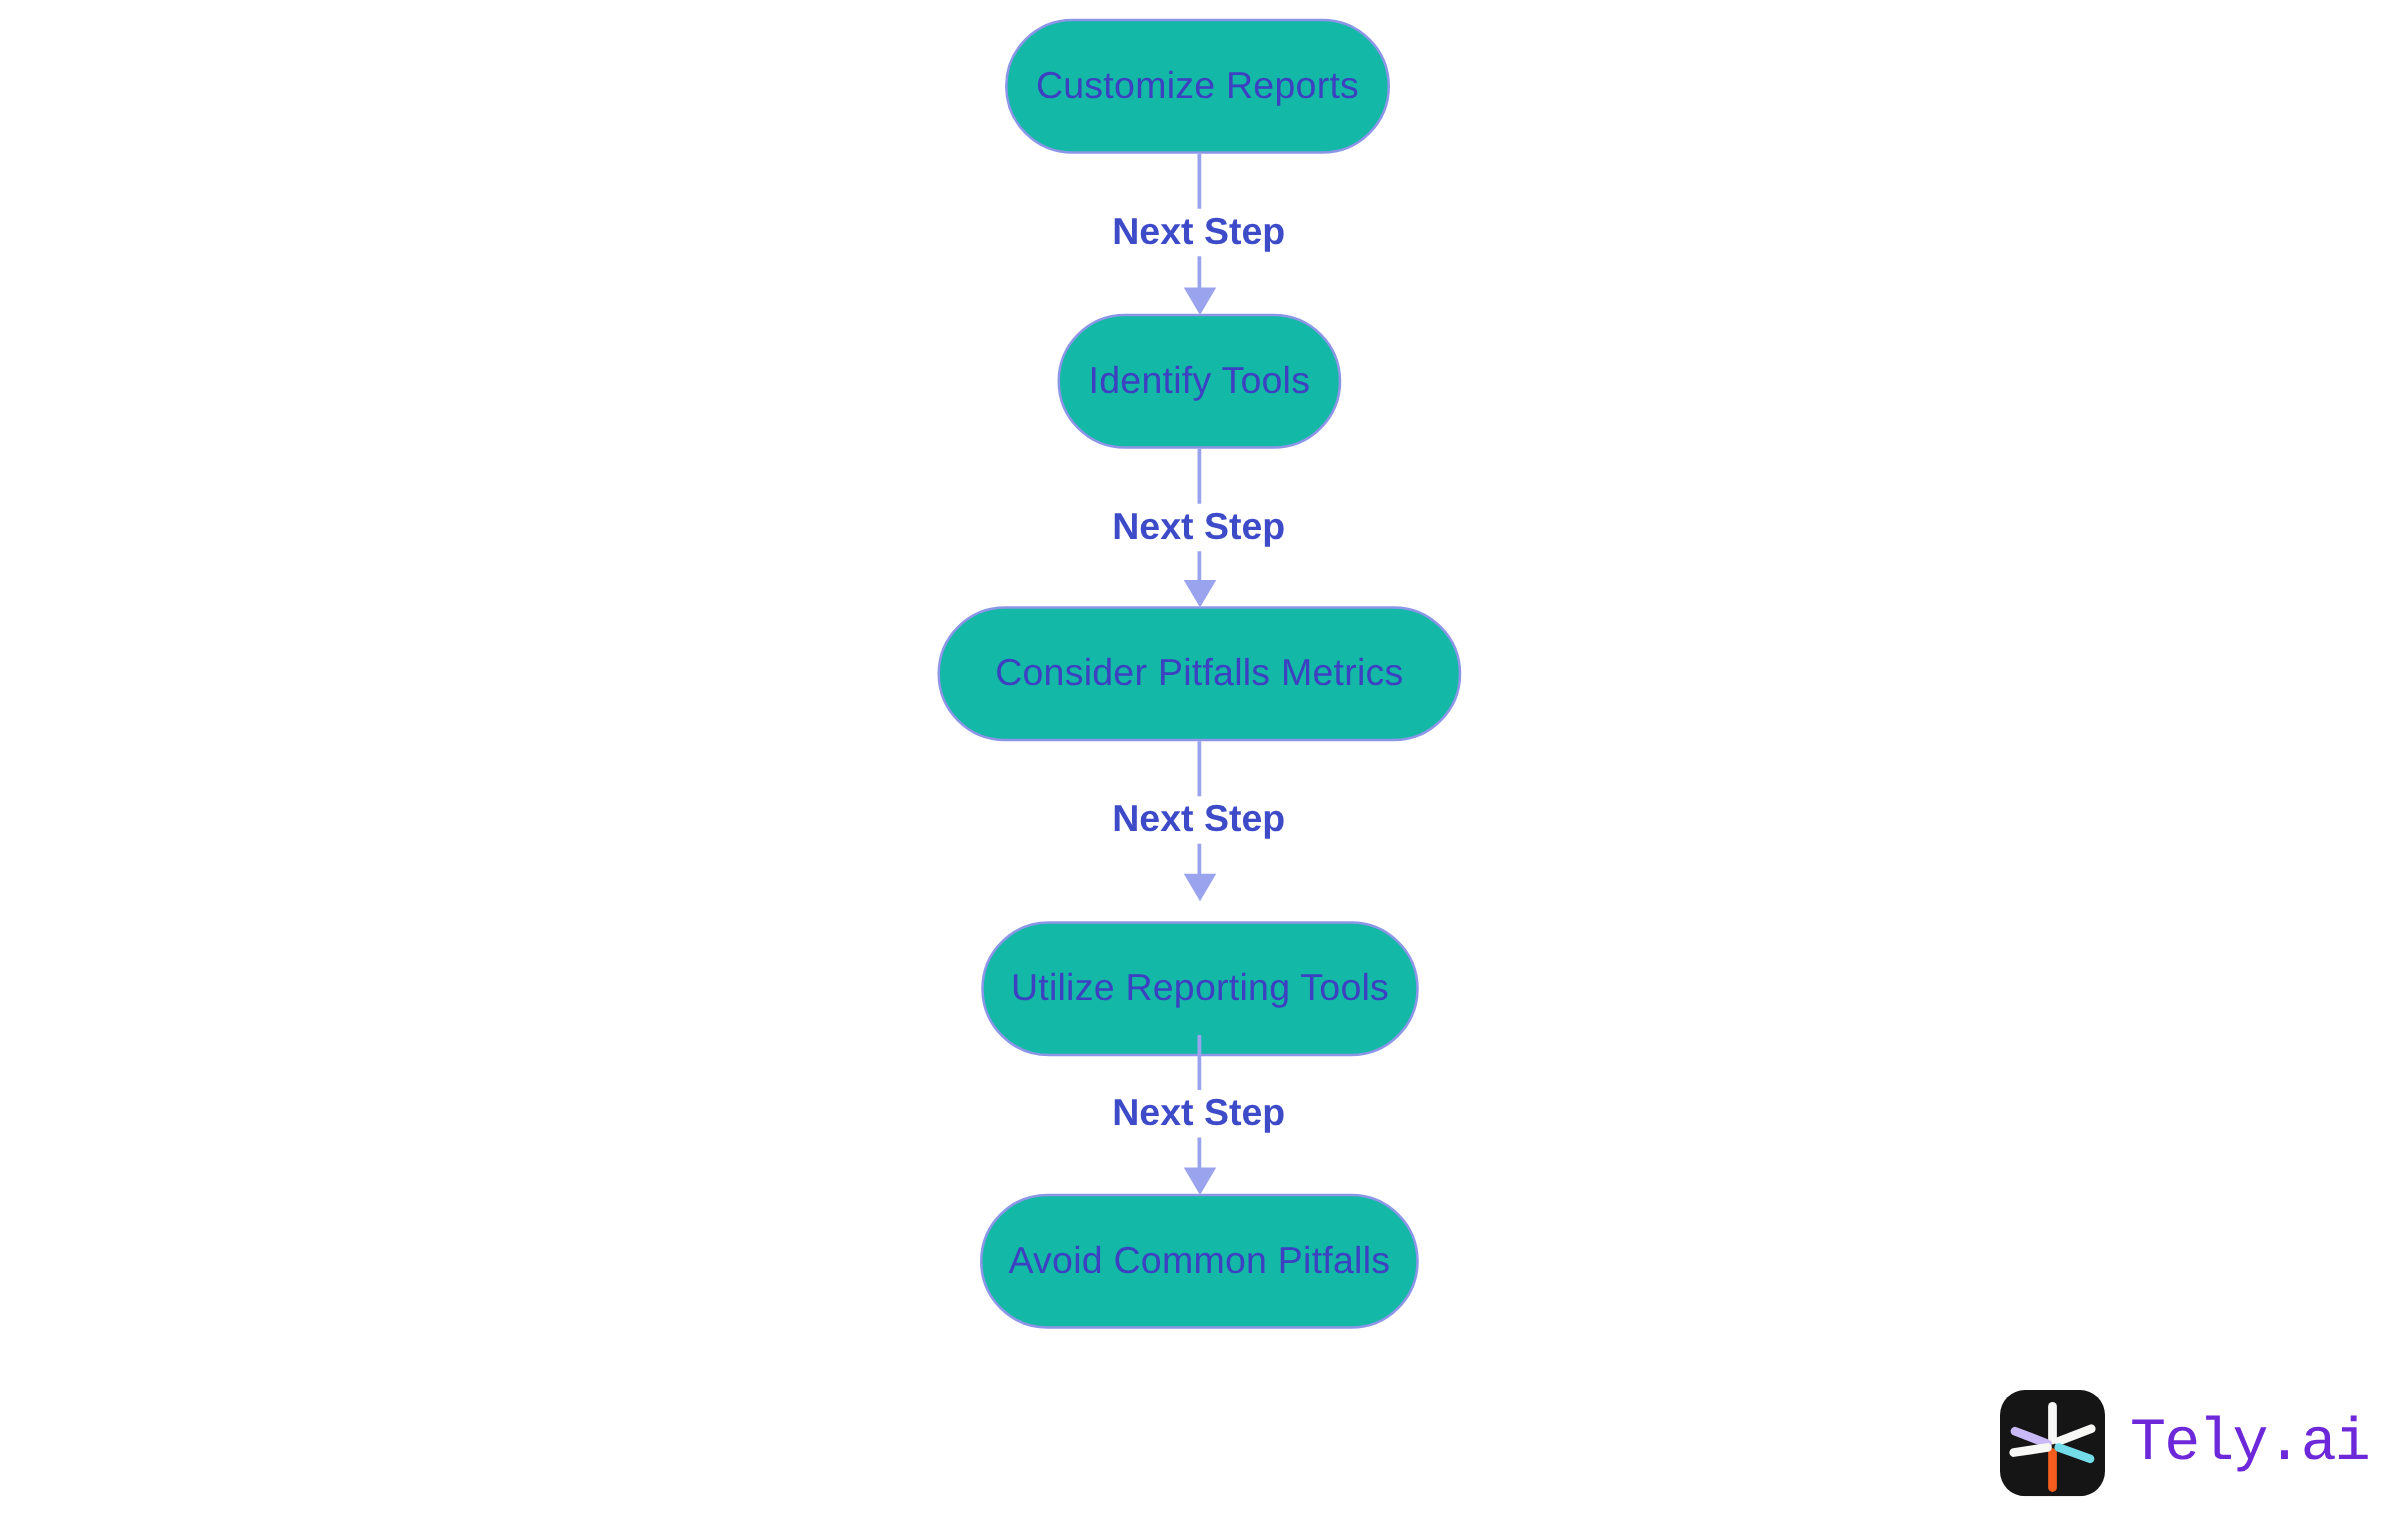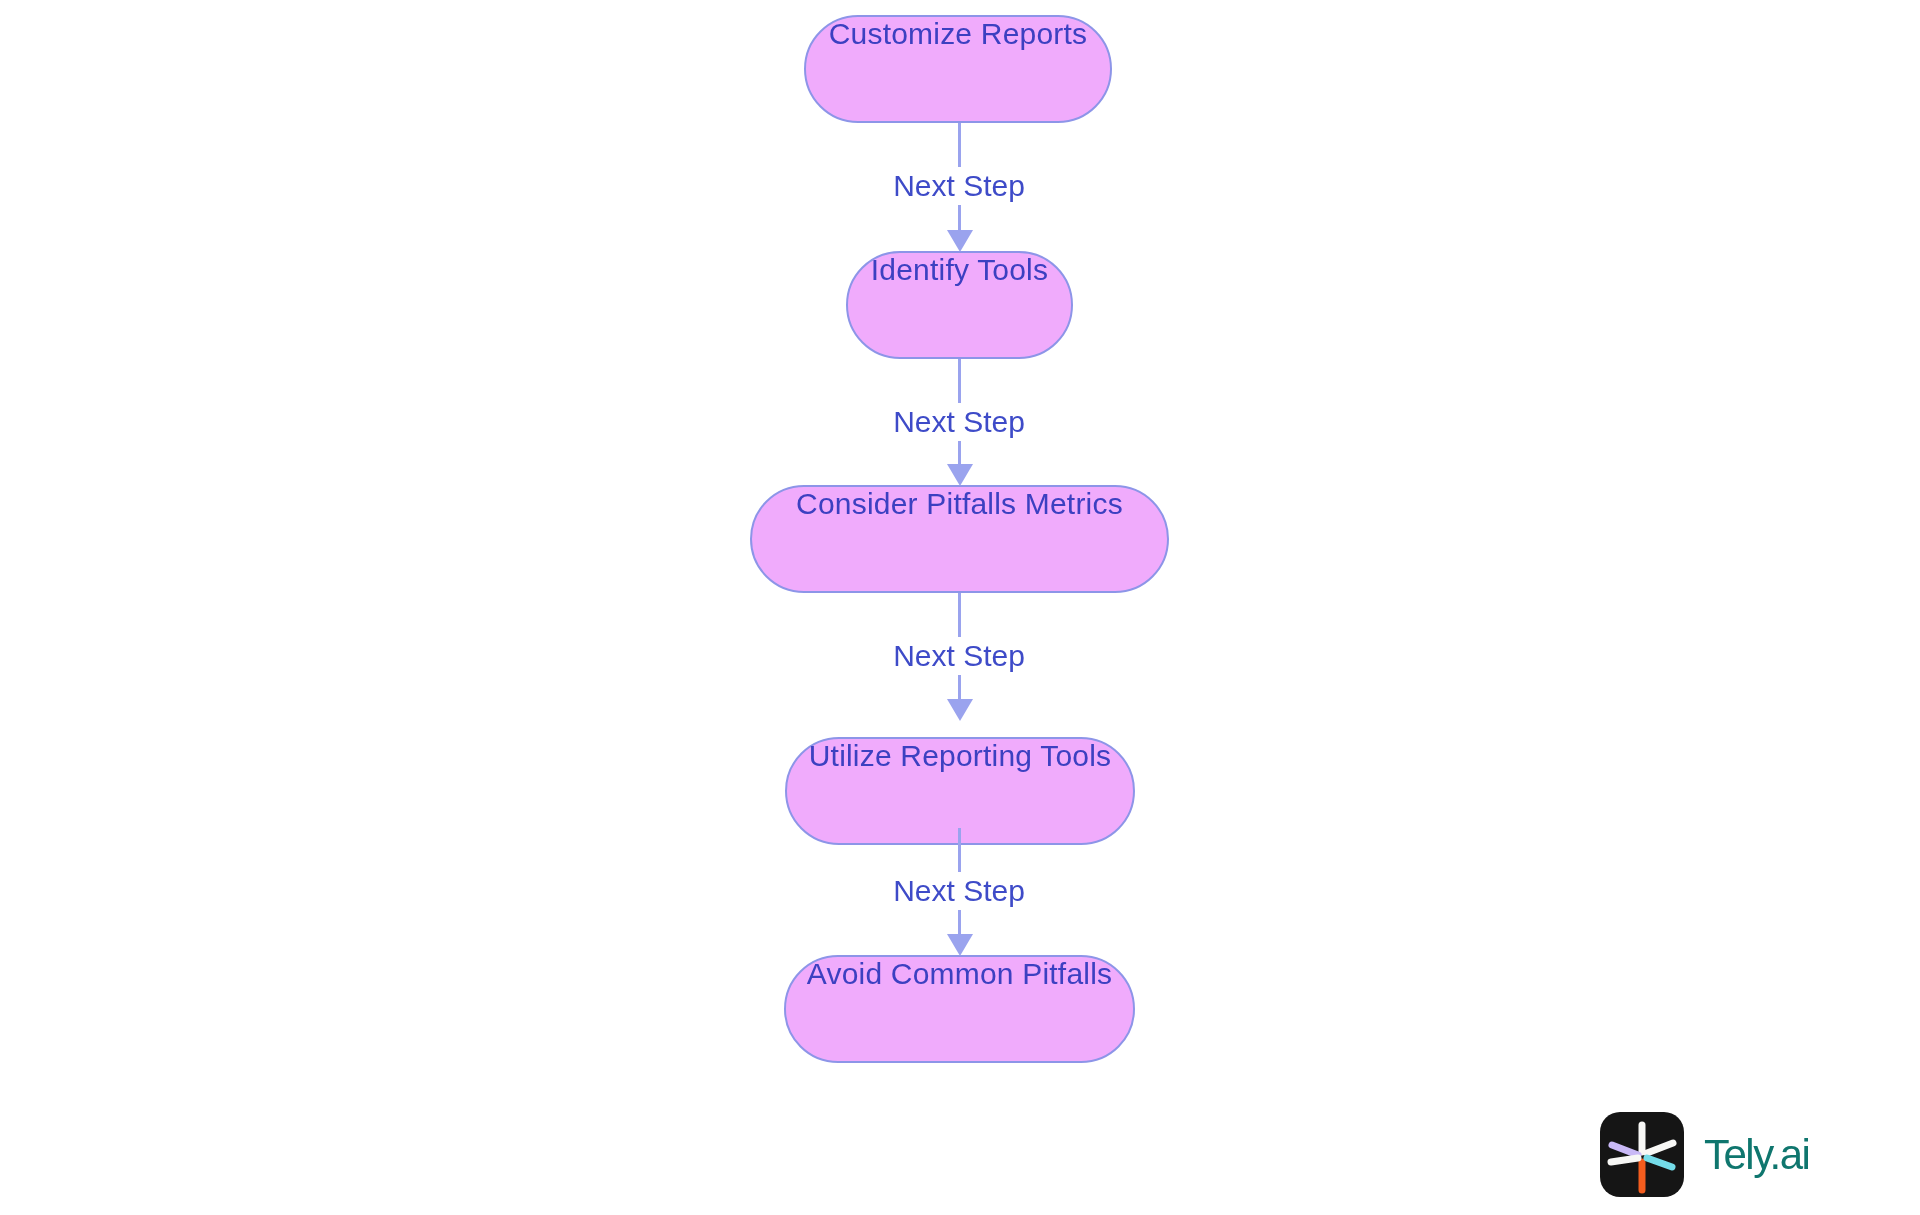--- a/index.html
+++ b/index.html
@@ -13,24 +13,25 @@
     width: 1920px;
     height: 1215px;
     background: #ffffff;
     overflow: hidden;
   }
   
   .node {
     position: absolute;
     height: 108px;
     border-radius: 54px;
-    background: #f0abfc;
+    background: #14b8a6;
     border: 2px solid #8d95e8;
     box-sizing: border-box;
     display: flex;
+    align-items: center;
     justify-content: center;
   }
   .node span {
     color: #3c40c1;
     font-size: 30px;
     white-space: nowrap;
     letter-spacing: 0.2px;
   }
   #node-0 { left: 804px; top: 15px;  width: 308px; }
   #node-1 { left: 846px; top: 251px; width: 227px; }
@@ -66,20 +67,21 @@
 
   .edge-label {
     position: absolute;
     left: 959px;
     transform: translate(-50%, -50%);
     background: #ffffff;
     padding: 2px 6px;
     color: #3e4bc8;
     font-size: 30px;
     white-space: nowrap;
+    font-weight: bold;
   }
   #elabel-0 { top: 186px; }
   #elabel-1 { top: 422px; }
   #elabel-2 { top: 656px; }
   #elabel-3 { top: 891px; }
 
   
   .brand {
     position: absolute;
     left: 1600px;
@@ -87,25 +89,26 @@
     display: flex;
     align-items: center;
     gap: 20px;
   }
   .brand-icon {
     width: 84px;
     height: 85px;
     display: block;
   }
   .brand-text {
-    color: #0f766e;
-    font-size: 42px;
+    color: #6d28d9;
+    font-size: 48px;
     font-weight: 500;
     letter-spacing: -1.5px;
     line-height: 1;
+    font-family: Liberation Mono, monospace;
   }
 </style>
 </head>
 <body>
 
 <div class="canvas">
 
   <div class="node" id="node-0">
     <span>Customize Reports</span>
   </div>

